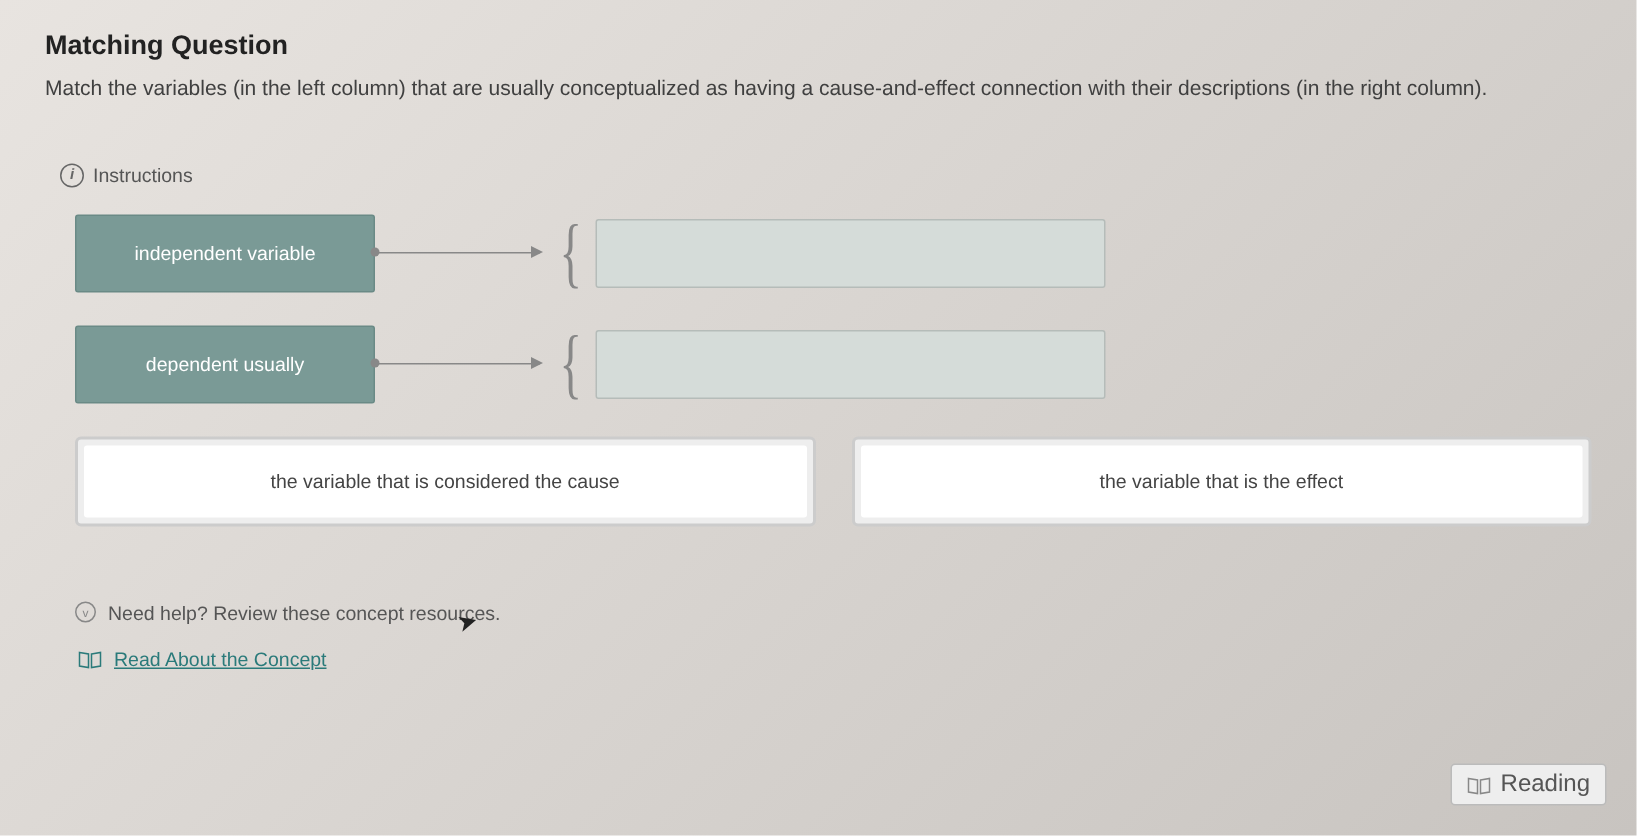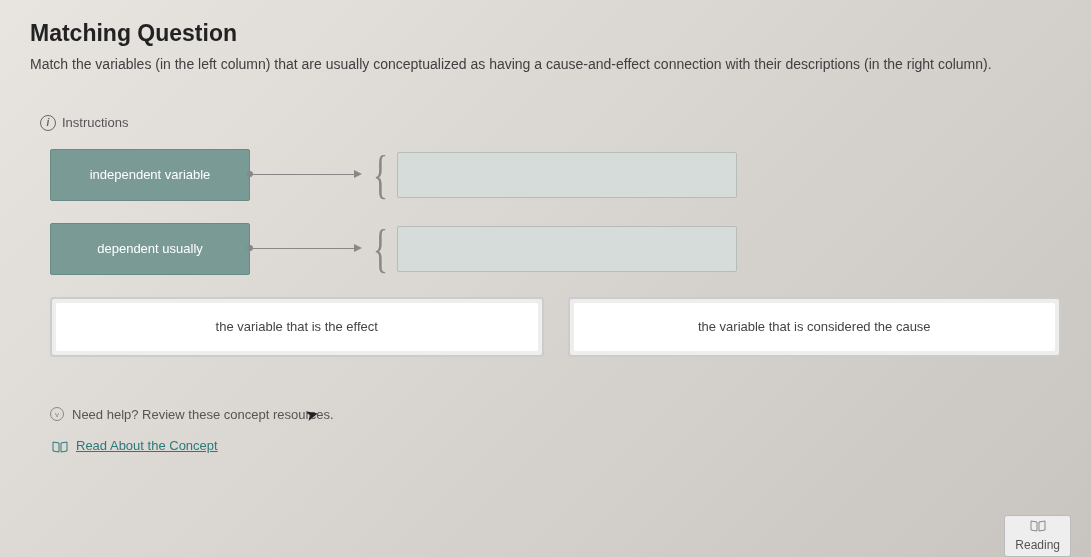--- a/index.html
+++ b/index.html
@@ -14,21 +14,21 @@
       height: 557px;
       padding: 20px 30px;
       color: #333;
       position: relative;
       overflow: hidden;
     }
     .question-header {
       margin-bottom: 10px;
     }
     .question-title {
-      font-size: 23px;
+      font-size: 18px;
       font-weight: bold;
       color: #222;
       margin-bottom: 8px;
     }
     .question-prompt {
       font-size: 14px;
       color: #404040;
       line-height: 1.4;
     }
     .instructions-row {
@@ -185,32 +185,31 @@
       width: 100%;
       height: 100%;
     }
     .resource-text {
       font-size: 13px;
       color: #2a7a7a;
       text-decoration: underline;
     }
     .reading-pill {
       position: absolute;
-      bottom: 0;
+      bottom: 20px;
       right: 20px;
       border: 1px solid #bbb;
       background: #eee;
       border-radius: 3px;
       padding: 4px 10px;
       display: flex;
       align-items: center;
       gap: 6px;
-      font-size: 12px;
+      font-size: 16px;
       color: #555;
-      flex-direction: column;
     }
     .cursor {
       position: absolute;
       left: 305px;
       top: 405px;
       font-size: 16px;
       color: #222;
       transform: rotate(-15deg);
     }
   </style>
@@ -242,24 +241,24 @@
       <span>dependent usually</span>
     </div>
     <div class="connector"></div>
     <div class="brace">{</div>
     <div class="drop-target"></div>
   </div>
 </div>
 
 <div class="option-pool">
   <div class="option-card">
+    <div class="option-inner">the variable that is considered the cause</div>
+  </div>
+  <div class="option-card">
     <div class="option-inner">the variable that is the effect</div>
-  </div>
-  <div class="option-card">
-    <div class="option-inner">the variable that is considered the cause</div>
   </div>
 </div>
 
 <div class="cursor">➤</div>
 
 <div class="help-section">
   <div class="help-header">
     <span class="chevron-icon">v</span>
     <span class="help-text">Need help? Review these concept resources.</span>
   </div>

